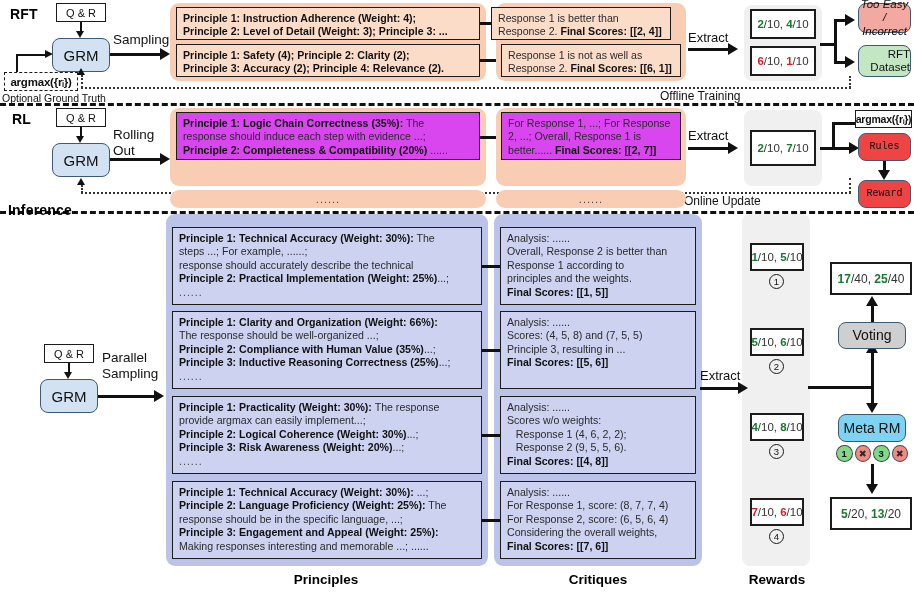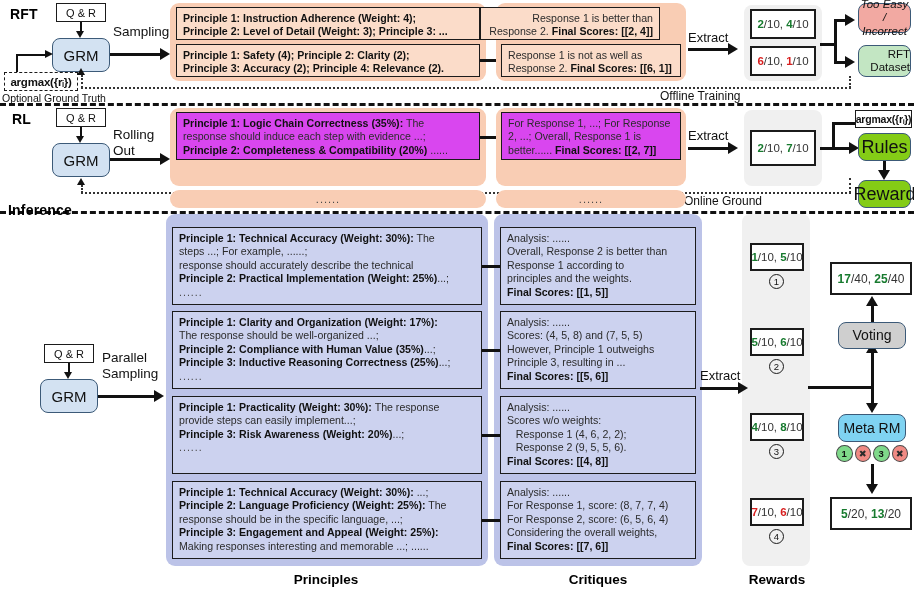--- a/index.html
+++ b/index.html
@@ -75,21 +75,21 @@
   }
 
   
   .pill{
     border:1.6px solid #3c5a78;border-radius:8px;
     display:flex;align-items:center;justify-content:center;
     text-align:center;font-size:11.5px;line-height:1.15;color:#111;
   }
   .pill.red{background:#f2a9a2;font-style:italic;}
   .pill.green{background:#c3e6c3;text-align:right;}
-  .pill.purple{background:#84cc16;font-size:18px;}
+  .pill.purple{background:#ef4444;font-size:10px;font-family:Liberation Mono, monospace;}
   .pill.grey{background:#cfcfcf;font-size:14px;}
   .pill.cyan{background:#7fd3f2;font-size:14px;}
 
   
   .hline{background:#111;height:2.6px;}
   .vline{background:#111;width:2.6px;}
   .thinline{background:#111;height:1.6px;}
   .thinvline{background:#111;width:1.6px;}
   .arrow-r{
     width:0;height:0;border-top:6px solid transparent;border-bottom:6px solid transparent;
@@ -146,40 +146,40 @@
   <div class="abs argmax-box" style="left:4px;top:72px;width:74px;height:19px;">argmax({rᵢ})</div>
   <div class="abs small-label" style="left:2px;top:92px;font-size:10.5px;">Optional Ground Truth</div>
 
   <div class="abs arrow-u sm" style="left:77px;top:68px;"></div>
   <div class="abs dotted-vline" style="left:81px;top:75px;height:13px;"></div>
   <div class="abs dotted-line" style="left:81px;top:87px;width:770px;"></div>
   <div class="abs dotted-vline" style="left:849px;top:76px;height:12px;"></div>
 
   <div class="abs small-label" style="left:660px;top:89px;font-size:12px;">Offline Training</div>
 
-  <div class="abs small-label" style="left:113px;top:24px;font-size:13.5px;">Sampling</div>
+  <div class="abs small-label" style="left:113px;top:32px;font-size:13.5px;">Sampling</div>
   <div class="abs hline" style="left:110px;top:53px;width:52px;"></div>
   <div class="abs arrow-r" style="left:160px;top:48px;"></div>
 
   <div class="abs group-peach" style="left:170px;top:3px;width:316px;height:78px;"></div>
 
   <div class="abs card peach" style="left:176px;top:7px;width:304px;height:33px;">
     <div><b>Principle 1: Instruction Adherence (Weight: 4);</b></div>
     <div><b>Principle 2: Level of Detail (Weight: 3); Principle 3: ...</b></div>
   </div>
   <div class="abs card peach" style="left:176px;top:44px;width:304px;height:33px;">
     <div><b>Principle 1: Safety (4); Principle 2: Clarity (2);</b></div>
     <div><b>Principle 3: Accuracy (2); Principle 4: Relevance (2).</b></div>
   </div>
 
   <div class="abs hline" style="left:480px;top:22px;width:24px;"></div>
   <div class="abs hline" style="left:480px;top:59px;width:24px;"></div>
 
   <div class="abs group-peach" style="left:496px;top:3px;width:190px;height:78px;"></div>
-  <div class="abs card peach" style="left:480px;top:7px;width:180px;height:33px;text-align:right;">
+  <div class="abs card peach" style="left:491px;top:7px;width:180px;height:33px;">
     <span>Response 1 is better than Response 2. </span><b>Final Scores: [[2, 4]]</b>
   </div>
   <div class="abs card peach" style="left:501px;top:44px;width:180px;height:33px;">
     <span>Response 1 is not as well as Response 2. </span><b>Final Scores: [[6, 1]]</b>
   </div>
 
   <div class="abs small-label" style="left:688px;top:30px;font-size:13px;">Extract</div>
   <div class="abs hline" style="left:688px;top:48px;width:42px;"></div>
   <div class="abs arrow-r" style="left:728px;top:43px;"></div>
 
@@ -223,21 +223,21 @@
   <div class="abs grm-box" style="left:52px;top:143px;width:58px;height:34px;">GRM</div>
 
   <div class="abs small-label" style="left:113px;top:127px;font-size:13.5px;line-height:1.15;width:52px;">Rolling Out</div>
   <div class="abs hline" style="left:110px;top:158px;width:52px;"></div>
   <div class="abs arrow-r" style="left:160px;top:153px;"></div>
 
   <div class="abs arrow-u sm" style="left:77px;top:178px;"></div>
   <div class="abs dotted-vline" style="left:81px;top:185px;height:8px;"></div>
   <div class="abs dotted-line" style="left:81px;top:192px;width:770px;"></div>
   <div class="abs dotted-vline" style="left:849px;top:178px;height:15px;"></div>
-  <div class="abs small-label" style="left:684px;top:194px;font-size:12px;">Online Ground</div>
+  <div class="abs small-label" style="left:684px;top:194px;font-size:12px;">Online Update</div>
 
   <div class="abs group-peach" style="left:170px;top:108px;width:316px;height:78px;"></div>
   <div class="abs card peach-d" style="left:176px;top:112px;width:304px;height:48px;">
     <div><b>Principle 1: Logic Chain Correctness (35%):</b><span> The</span></div>
     <div><span>response should induce each step with evidence ...;</span></div>
     <div><b>Principle 2: Completeness &amp; Compatibility (20%)</b><span> ......</span></div>
   </div>
   <div class="abs group-peach" style="left:170px;top:190px;width:316px;height:18px;display:flex;align-items:center;justify-content:center;">
     <span class="dots" style="font-size:11px;">......</span>
   </div>
@@ -296,29 +296,30 @@
   <div class="abs group-grey" style="left:742px;top:214px;width:68px;height:352px;"></div>
 
   <div class="abs card blue" style="left:172px;top:227px;width:310px;height:78px;">
     <div><b>Principle 1: Technical Accuracy (Weight: 30%):</b><span> The</span></div>
     <div><span>steps ...; For example, ......;</span></div>
     <div><span>response should accurately describe the technical</span></div>
     <div><b>Principle 2: Practical Implementation (Weight: 25%)</b><span>...;</span></div>
     <div class="dots"><span>......</span></div>
   </div>
   <div class="abs card blue" style="left:172px;top:311px;width:310px;height:78px;">
-    <div><b>Principle 1: Clarity and Organization (Weight: 17%):</b></div>
+    <div><b>Principle 1: Clarity and Organization (Weight: 66%):</b></div>
     <div><span>The response should be well-organized ...;</span></div>
     <div><b>Principle 2: Compliance with Human Value (35%)</b><span>...;</span></div>
     <div><b>Principle 3: Inductive Reasoning Correctness (25%)</b><span>...;</span></div>
     <div class="dots"><span>......</span></div>
   </div>
   <div class="abs card blue" style="left:172px;top:396px;width:310px;height:78px;">
     <div><b>Principle 1: Practicality (Weight: 30%):</b><span> The response</span></div>
-    <div><span>provide steps can easily implement...;</span></div>
+    <div><span>provide argmax can easily implement...;</span></div>
+    <div><b>Principle 2: Logical Coherence (Weight: 30%)</b><span>...;</span></div>
     <div><b>Principle 3: Risk Awareness (Weight: 20%)</b><span>...;</span></div>
     <div class="dots"><span>......</span></div>
   </div>
   <div class="abs card blue" style="left:172px;top:481px;width:310px;height:78px;">
     <div><b>Principle 1: Technical Accuracy (Weight: 30%):</b><span> ...;</span></div>
     <div><b>Principle 2: Language Proficiency (Weight: 25%):</b><span> The</span></div>
     <div><span>response should be in the specific language, ...;</span></div>
     <div><b>Principle 3: Engagement and Appeal (Weight: 25%):</b></div>
     <div><span>Making responses interesting and memorable ...; ......</span></div>
   </div>
@@ -331,21 +332,20 @@
   <div class="abs card blue" style="left:500px;top:227px;width:196px;height:78px;">
     <div><span>Analysis: ......</span></div>
     <div><span>Overall, Response 2 is better than</span></div>
     <div><span>Response 1 according to</span></div>
     <div><span>principles and the weights.</span></div>
     <div><b>Final Scores: [[1, 5]]</b></div>
   </div>
   <div class="abs card blue" style="left:500px;top:311px;width:196px;height:78px;">
     <div><span>Analysis: ......</span></div>
     <div><span>Scores: (4, 5, 8) and (7, 5, 5)</span></div>
-    <div><span>However, Principle 1 outweighs</span></div>
     <div><span>Principle 3, resulting in ...</span></div>
     <div><b>Final Scores: [[5, 6]]</b></div>
   </div>
   <div class="abs card blue" style="left:500px;top:396px;width:196px;height:78px;">
     <div><span>Analysis: ......</span></div>
     <div><span>Scores w/o weights:</span></div>
     <div><span>&nbsp;&nbsp;&nbsp;Response 1 (4, 6, 2, 2);</span></div>
     <div><span>&nbsp;&nbsp;&nbsp;Response 2 (9, 5, 5, 6).</span></div>
     <div><b>Final Scores: [[4, 8]]</b></div>
   </div>

